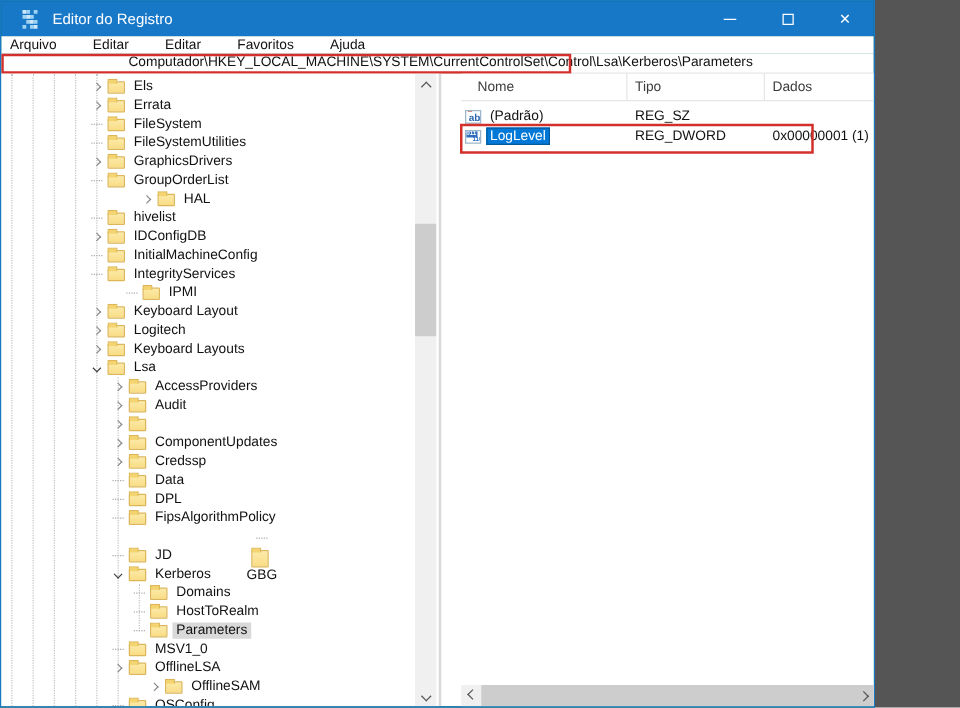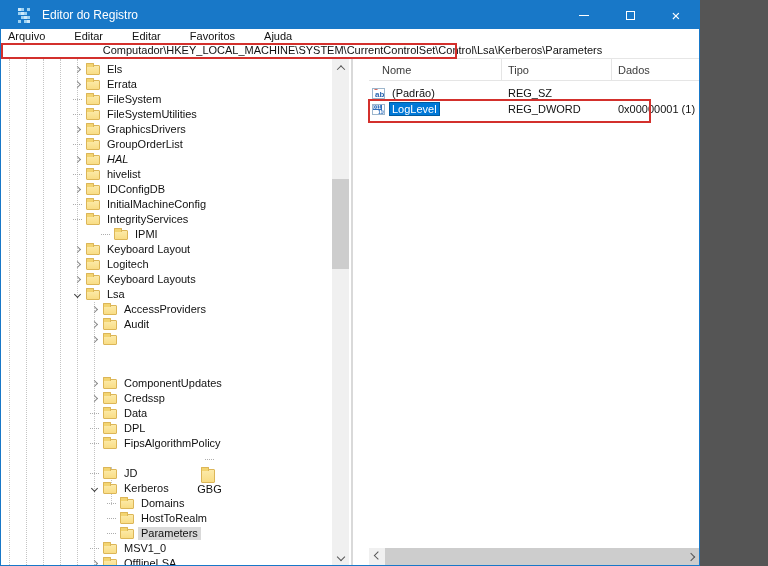--- a/index.html
+++ b/index.html
@@ -183,21 +183,21 @@
             <span class="folder"></span>
             <span class="tree-label">GraphicsDrivers</span>
           </div>
           <div class="tree-row" style="padding-left: 68px;">
             <span class="expander">
               <span class="dash"></span>
             </span>
             <span class="folder"></span>
             <span class="tree-label">GroupOrderList</span>
           </div>
-          <div class="tree-row" style="padding-left: 68px; font-style: italic;">
+          <div class="tree-row" style="padding-left: 108px;">
             <span class="expander">
               <span class="chev right"></span>
             </span>
             <span class="folder"></span>
             <span class="tree-label">HAL</span>
           </div>
           <div class="tree-row" style="padding-left: 68px;">
             <span class="expander">
               <span class="dash"></span>
             </span>
@@ -273,21 +273,21 @@
             </span>
             <span class="folder"></span>
             <span class="tree-label">Audit</span>
           </div>
           <div class="tree-row" style="padding-left: 85px;">
             <span class="expander">
               <span class="chev right"></span>
             </span>
             <span class="folder"></span>
           </div>
-          <div class="tree-row" style="padding-left: 85px; margin-top: 29px;">
+          <div class="tree-row" style="padding-left: 85px;">
             <span class="expander">
               <span class="chev right"></span>
             </span>
             <span class="folder"></span>
             <span class="tree-label">ComponentUpdates</span>
           </div>
           <div class="tree-row" style="padding-left: 85px;">
             <span class="expander">
               <span class="chev right"></span>
             </span>

